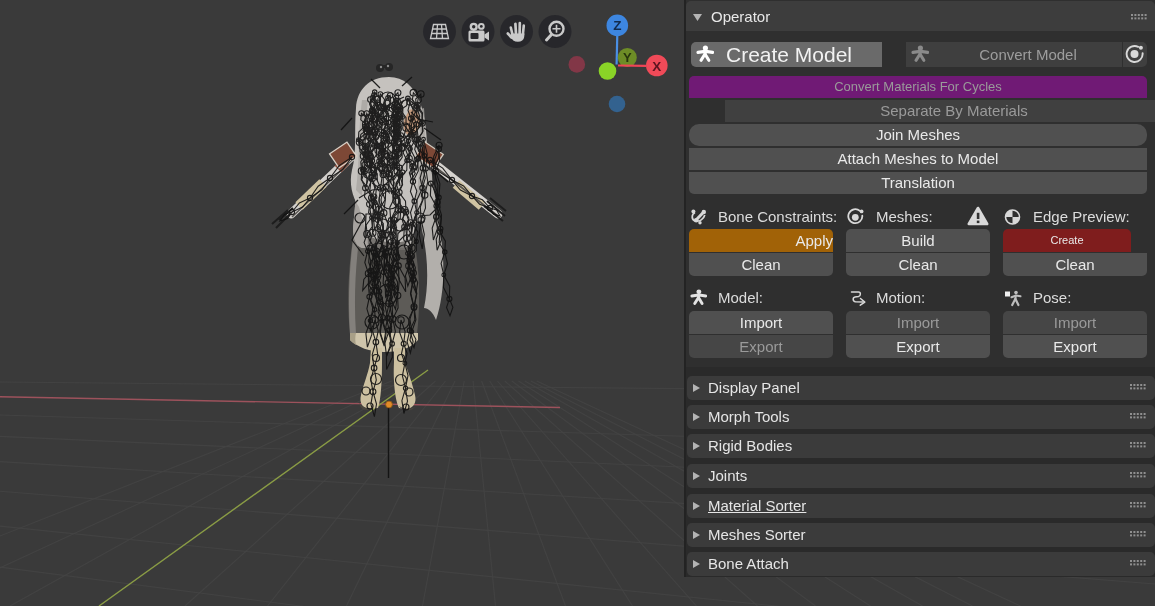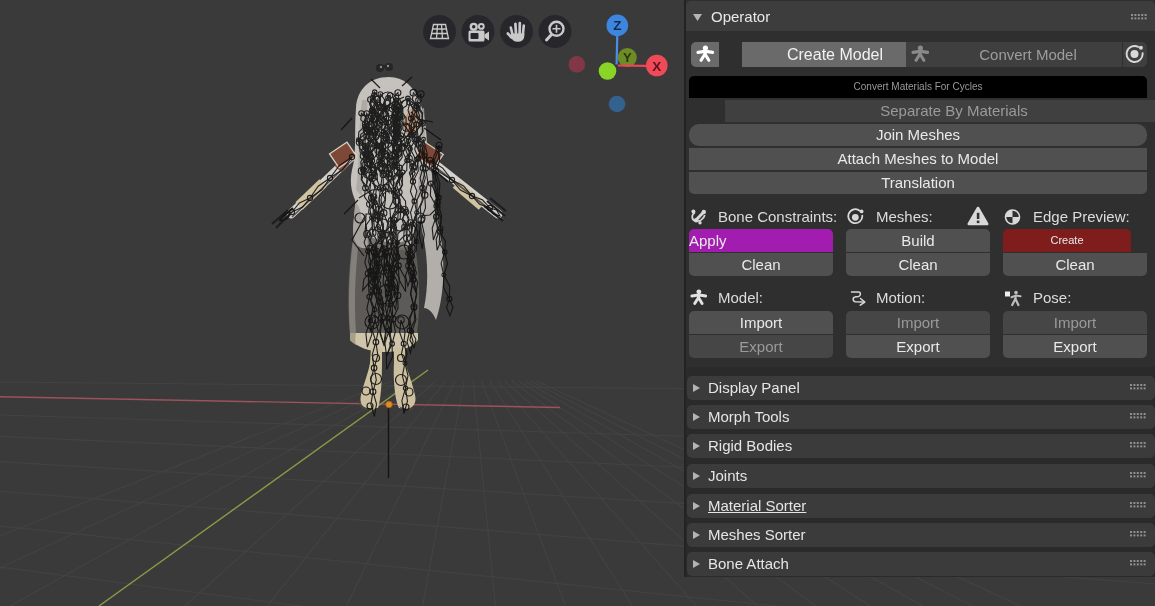--- a/index.html
+++ b/index.html
@@ -745,21 +745,21 @@
     <rect x="3.4" y="0.0" width="2" height="2" fill="#909090"></rect>
     <rect x="6.8" y="0.0" width="2" height="2" fill="#909090"></rect>
     <rect x="10.2" y="0.0" width="2" height="2" fill="#909090"></rect>
     <rect x="13.6" y="0.0" width="2" height="2" fill="#909090"></rect>
     <rect x="0.0" y="3.4" width="2" height="2" fill="#909090"></rect>
     <rect x="3.4" y="3.4" width="2" height="2" fill="#909090"></rect>
     <rect x="6.8" y="3.4" width="2" height="2" fill="#909090"></rect>
     <rect x="10.2" y="3.4" width="2" height="2" fill="#909090"></rect>
     <rect x="13.6" y="3.4" width="2" height="2" fill="#909090"></rect>
   </svg>
-<div style="position:absolute;left:742px;top:42px;width:186px;height:25px;background:#6a6a6a;border-radius:0;color:#f2f2f2;font-size:16px;line-height:25px;text-align:center;">Create Model</div>
+<div style="position:absolute;left:696px;top:42px;width:186px;height:25px;background:#6a6a6a;border-radius:0;color:#f2f2f2;font-size:21px;line-height:25px;text-align:center;">Create Model</div>
 <div style="position:absolute;left:691px;top:42px;width:28px;height:25px;background:#6a6a6a;border-radius:5px 0 0 5px;"></div>
 <svg style="position:absolute;left:696px;top:45px" width="18" height="18" viewBox="0 0 18 18">
     <circle cx="9.4" cy="3.0" r="2.6" fill="#ffffff"></circle>
     <path d="M2.0,7.4 L7.2,6.6 L11.6,6.6 L16.6,7.4" stroke="#ffffff" stroke-width="3.1" stroke-linecap="round" fill="none"></path>
     <path d="M9.3,5.6 L9,9.6" stroke="#ffffff" stroke-width="2.9" fill="none"></path>
     <path d="M9,9.0 L5.0,15.3 M9,9.0 L12.8,15.3" stroke="#ffffff" stroke-width="3.1" stroke-linecap="round" fill="none"></path>
   </svg>
 <div style="position:absolute;left:934px;top:42px;width:188px;height:25px;background:#3f3f3f;border-radius:0;color:#9d9d9d;font-size:15px;line-height:25px;text-align:center;">Convert Model</div>
 <div style="position:absolute;left:906px;top:42px;width:28px;height:25px;background:#3f3f3f;"></div>
 <svg style="position:absolute;left:911px;top:45px" width="18" height="18" viewBox="0 0 18 18">
@@ -767,21 +767,21 @@
     <path d="M2.0,7.4 L7.2,6.6 L11.6,6.6 L16.6,7.4" stroke="#8a8a8a" stroke-width="3.1" stroke-linecap="round" fill="none"></path>
     <path d="M9.3,5.6 L9,9.6" stroke="#8a8a8a" stroke-width="2.9" fill="none"></path>
     <path d="M9,9.0 L5.0,15.3 M9,9.0 L12.8,15.3" stroke="#8a8a8a" stroke-width="3.1" stroke-linecap="round" fill="none"></path>
   </svg>
 <div style="position:absolute;left:1123px;top:42px;width:24px;height:25px;background:#3f3f3f;border-radius:0 5px 5px 0;"></div>
 <svg style="position:absolute;left:1125px;top:44px" width="20" height="20" viewBox="0 0 20 20">
     <path d="M13.2,2.8 A8,8 0 1 0 17.6,9.2" stroke="#d8d8d8" stroke-width="1.9" fill="none" stroke-linecap="round"></path>
     <circle cx="9.5" cy="10" r="4" fill="#d8d8d8"></circle>
     <circle cx="15.9" cy="3.7" r="2" fill="#d8d8d8"></circle>
   </svg>
-<div style="position:absolute;left:689px;top:76px;width:458px;height:22px;background:#000000;border-radius:5px 5px 0 0;color:#9a9a9a;font-size:10px;line-height:22px;text-align:center;">Convert Materials For Cycles</div>
+<div style="position:absolute;left:689px;top:76px;width:458px;height:22px;background:#701a75;border-radius:5px 5px 0 0;color:#9a9a9a;font-size:13px;line-height:22px;text-align:center;">Convert Materials For Cycles</div>
 <div style="position:absolute;left:689px;top:100px;width:458px;height:22px;background:#404040;border-radius:0;color:#9a9a9a;font-size:15px;line-height:22px;text-align:center;margin-left:36px;">Separate By Materials</div>
 <div style="position:absolute;left:689px;top:124px;width:458px;height:22px;background:#505050;border-radius:10px;color:#e9e9e9;font-size:15px;line-height:22px;text-align:center;">Join Meshes</div>
 <div style="position:absolute;left:689px;top:148px;width:458px;height:22px;background:#505050;border-radius:0;color:#e9e9e9;font-size:15px;line-height:22px;text-align:center;">Attach Meshes to Model</div>
 <div style="position:absolute;left:689px;top:172px;width:458px;height:22px;background:#505050;border-radius:0 0 5px 5px;color:#e9e9e9;font-size:15px;line-height:22px;text-align:center;">Translation</div>
 <svg style="position:absolute;left:690px;top:208px" width="19" height="19" viewBox="0 0 19 19">
     <path d="M5,4.5 C1.2,6.5 1.2,12 5.5,13 C9.5,14 13.8,11 14.8,7" stroke="#d8d8d8" stroke-width="1.7" fill="none"></path>
     <circle cx="3.4" cy="3.4" r="2" fill="#d8d8d8"></circle>
     <path d="M13,4.8 L6.8,11.2" stroke="#d8d8d8" stroke-width="3" stroke-linecap="round"></path>
     <circle cx="13.8" cy="4" r="2.2" fill="#d8d8d8"></circle>
     <circle cx="6.2" cy="12.2" r="2.3" fill="#d8d8d8"></circle>
@@ -798,21 +798,21 @@
     <path d="M11,2 L20.2,18 L1.8,18 Z" fill="#d9d9d9" stroke="#d9d9d9" stroke-width="2.6" stroke-linejoin="round"></path>
     <rect x="9.8" y="6.8" width="2.6" height="6.2" fill="#333"></rect>
     <rect x="9.8" y="14.6" width="2.6" height="2.5" fill="#333"></rect>
   </svg>
 <svg style="position:absolute;left:1004px;top:208px" width="18" height="18" viewBox="0 0 18 18">
     <circle cx="8.5" cy="9" r="7" fill="none" stroke="#d8d8d8" stroke-width="1.6"></circle>
     <path d="M8.5,9 L8.5,2 A7,7 0 0 0 1.5,9 Z" fill="#d8d8d8"></path>
     <path d="M8.5,9 L8.5,16 A7,7 0 0 0 15.5,9 Z" fill="#d8d8d8"></path>
   </svg>
 <div style="position:absolute;left:1033px;top:208px;color:#dcdcdc;font-size:15px;white-space:nowrap;">Edge Preview:</div>
-<div style="position:absolute;left:689px;top:229px;width:144px;height:23px;background:#a21caf;border-radius:5px 5px 0 0;color:#e9e9e9;font-size:15px;line-height:23px;text-align:left;">Apply</div>
+<div style="position:absolute;left:689px;top:229px;width:144px;height:23px;background:#a16207;border-radius:5px 5px 0 0;color:#e9e9e9;font-size:15px;line-height:23px;text-align:right;">Apply</div>
 <div style="position:absolute;left:689px;top:253px;width:144px;height:23px;background:#505050;border-radius:0 0 5px 5px;color:#e9e9e9;font-size:15px;line-height:23px;text-align:center;">Clean</div>
 <div style="position:absolute;left:846px;top:229px;width:144px;height:23px;background:#505050;border-radius:5px 5px 0 0;color:#e9e9e9;font-size:15px;line-height:23px;text-align:center;">Build</div>
 <div style="position:absolute;left:846px;top:253px;width:144px;height:23px;background:#505050;border-radius:0 0 5px 5px;color:#e9e9e9;font-size:15px;line-height:23px;text-align:center;">Clean</div>
 <div style="position:absolute;left:1003px;top:229px;width:128px;height:23px;background:#7f1d1d;border-radius:5px 5px 0 0;color:#e9e9e9;font-size:11px;line-height:23px;text-align:center;">Create</div>
 <div style="position:absolute;left:1003px;top:253px;width:144px;height:23px;background:#505050;border-radius:0 0 5px 5px;color:#e9e9e9;font-size:15px;line-height:23px;text-align:center;">Clean</div>
 <svg style="position:absolute;left:690px;top:289px" width="17" height="17" viewBox="0 0 18 18">
     <circle cx="9.4" cy="3.0" r="2.6" fill="#e2e2e2"></circle>
     <path d="M2.0,7.4 L7.2,6.6 L11.6,6.6 L16.6,7.4" stroke="#e2e2e2" stroke-width="3.1" stroke-linecap="round" fill="none"></path>
     <path d="M9.3,5.6 L9,9.6" stroke="#e2e2e2" stroke-width="2.9" fill="none"></path>
     <path d="M9,9.0 L5.0,15.3 M9,9.0 L12.8,15.3" stroke="#e2e2e2" stroke-width="3.1" stroke-linecap="round" fill="none"></path>

